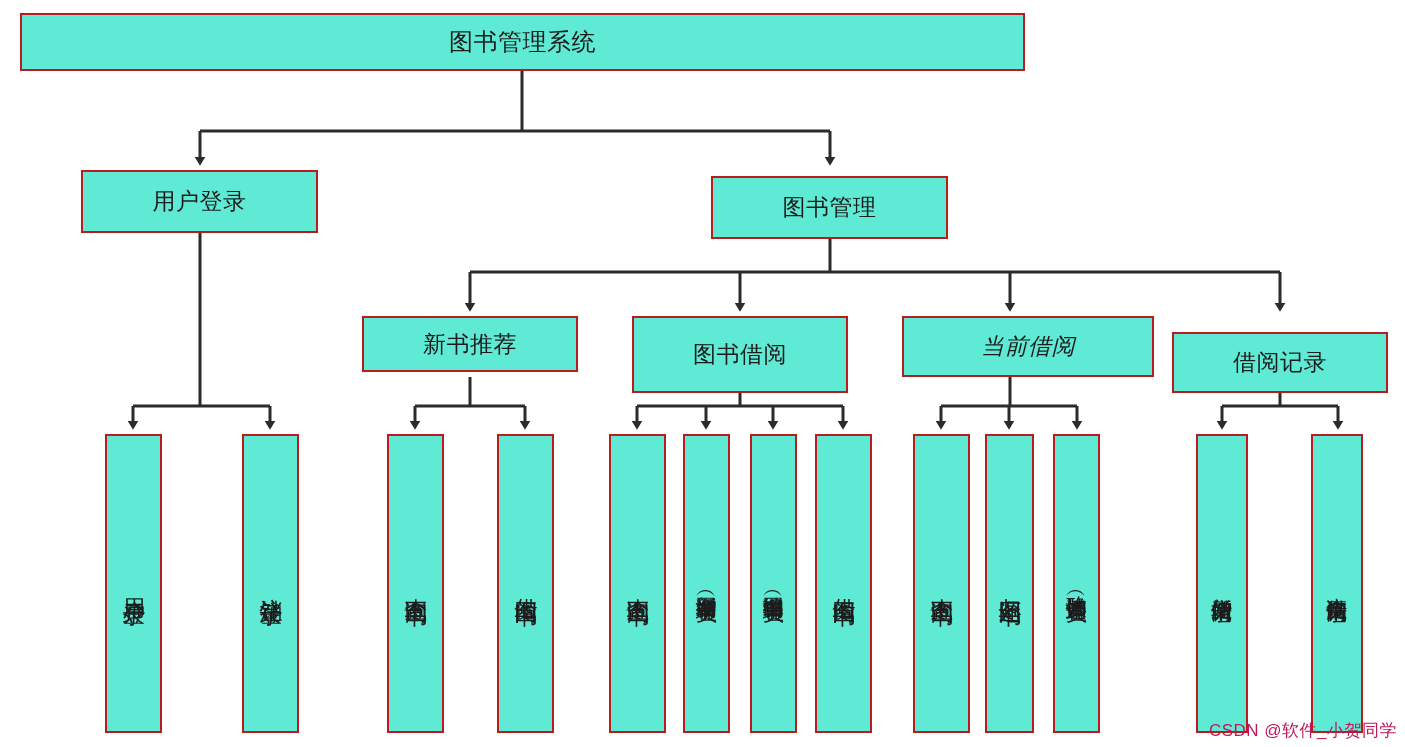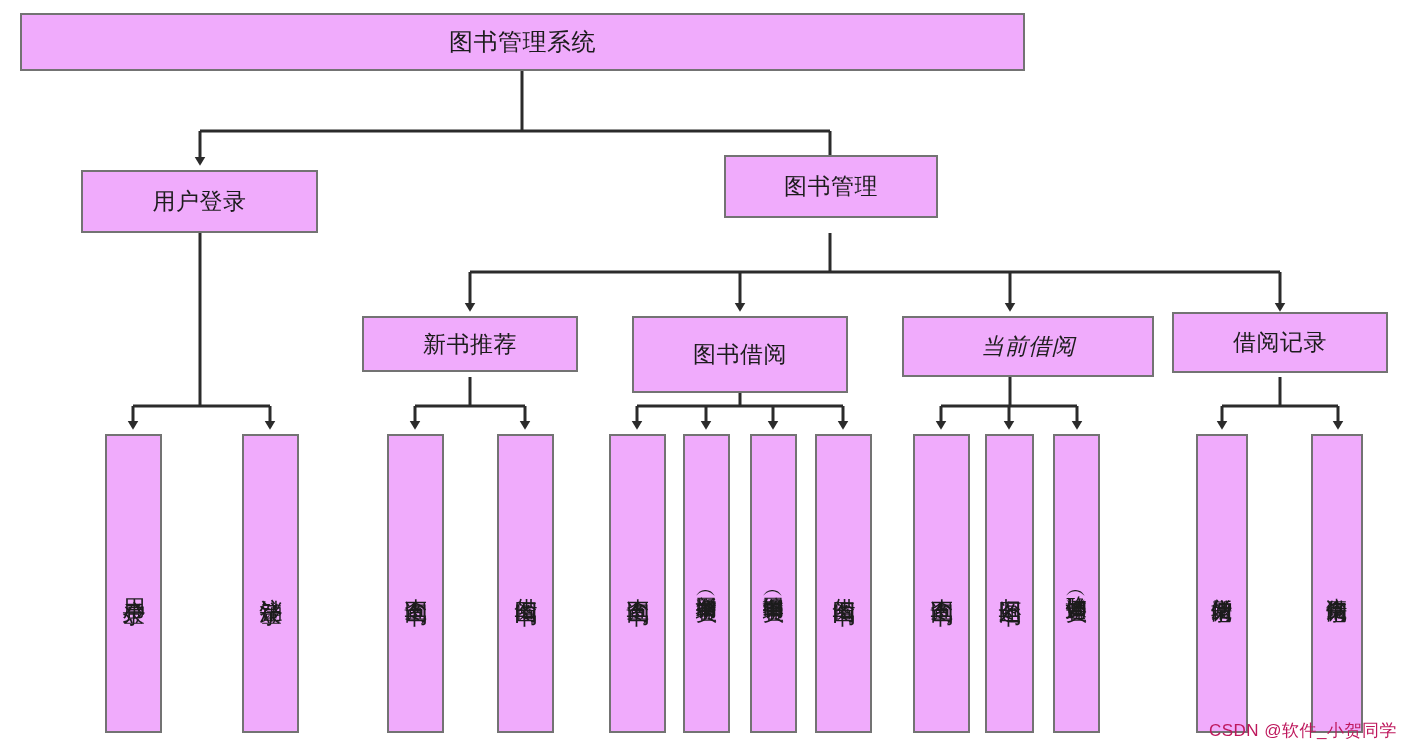--- a/index.html
+++ b/index.html
@@ -20,22 +20,22 @@
   #edges {
     position: absolute;
     left: 0; top: 0;
     width: 1405px;
     height: 747px;
     pointer-events: none;
   }
   .node {
     position: absolute;
     box-sizing: border-box;
-    background: #f0abfc;
-    border: 2px solid #737373;
+    background: #5eead4;
+    border: 2px solid #b91c1c;
     display: flex;
     align-items: center;
     justify-content: center;
     color: #1c1c1c;
   }
   .node .label {
     display: block;
     text-align: center;
     white-space: nowrap;
     line-height: 1.0;
@@ -130,34 +130,34 @@
     </g>
   </svg>
 
   <div class="node h-node root" style="left:20px; top:13px; width:1005px; height:58px;">
     <span class="label">图书管理系统</span>
   </div>
 
   <div class="node h-node" style="left:81px; top:170px; width:237px; height:63px;">
     <span class="label">用户登录</span>
   </div>
-  <div class="node h-node" style="left:711px; top:155px; width:214px; height:63px;margin-left:13px;">
+  <div class="node h-node" style="left:711px; top:176px; width:237px; height:63px;">
     <span class="label">图书管理</span>
   </div>
 
   <div class="node h-node" style="left:362px; top:316px; width:216px; height:56px;">
     <span class="label">新书推荐</span>
   </div>
   <div class="node h-node" style="left:632px; top:316px; width:216px; height:77px;">
     <span class="label">图书借阅</span>
   </div>
   <div class="node h-node" style="left:902px; top:316px; width:252px; height:61px;font-style:italic;">
     <span class="label">当前借阅</span>
   </div>
-  <div class="node h-node" style="left:1172px; top:312px; width:216px; height:61px;">
+  <div class="node h-node" style="left:1172px; top:332px; width:216px; height:61px;">
     <span class="label">借阅记录</span>
   </div>
 
   <div class="node v-node" style="left:105px; top:434px; width:57px; height:299px;">
     <span class="label">用户登录</span>
   </div>
   <div class="node v-node" style="left:242px; top:434px; width:57px; height:299px;">
     <span class="label">注销登录</span>
   </div>
 

